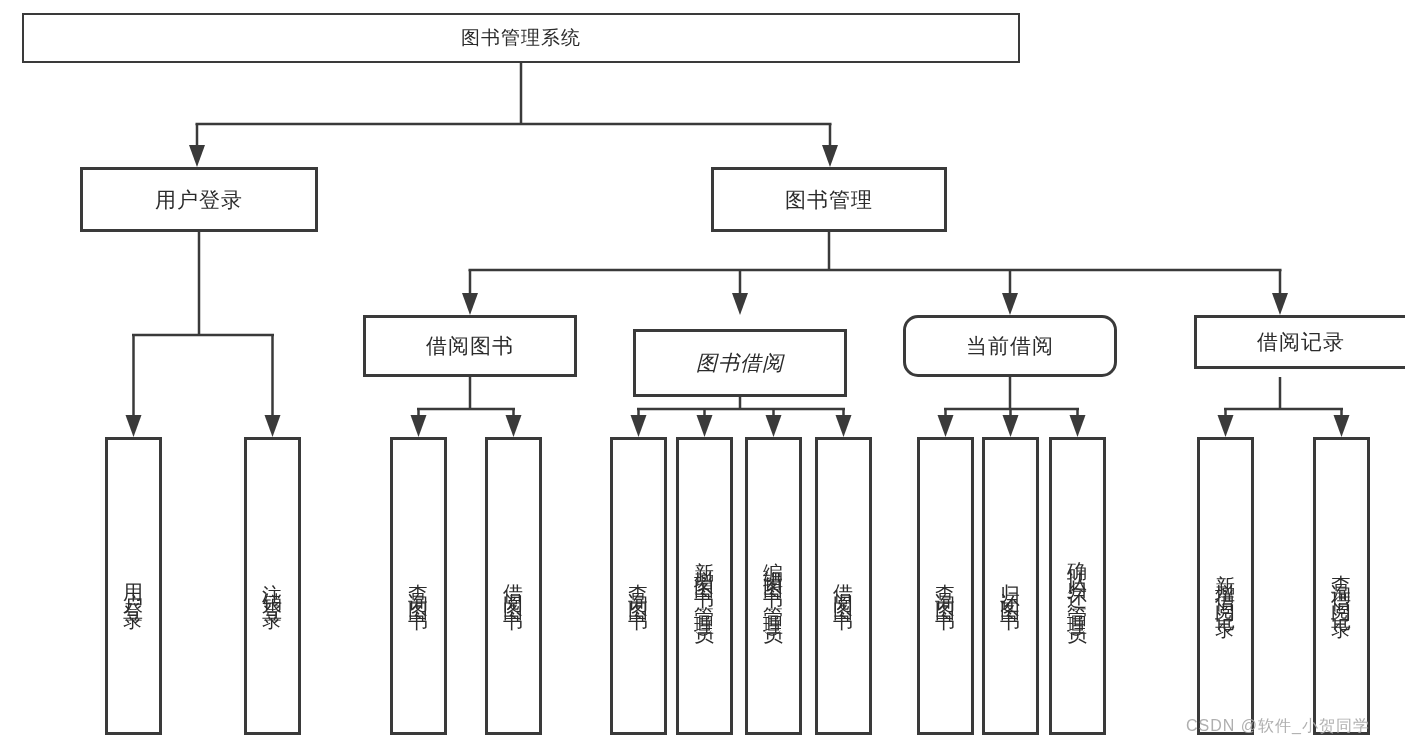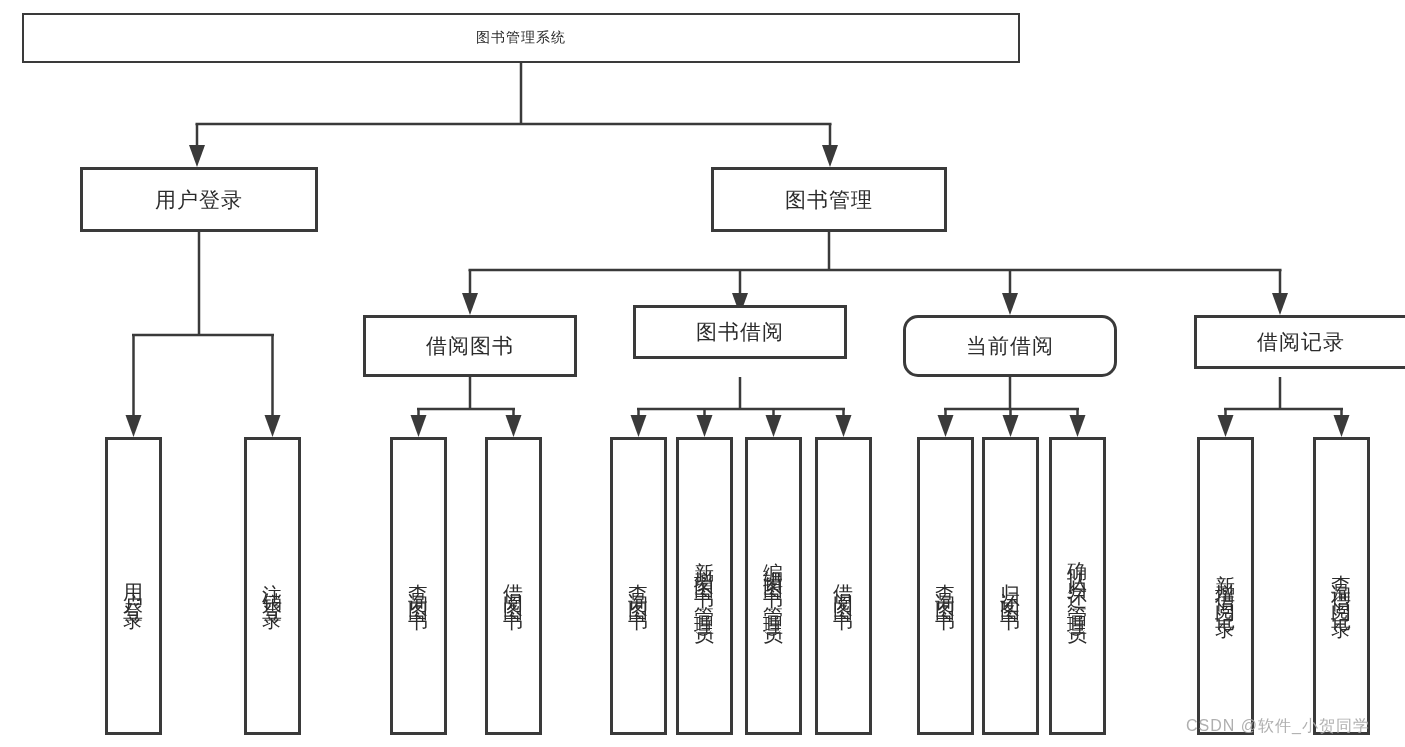--- a/index.html
+++ b/index.html
@@ -19,21 +19,21 @@
   svg.wires line{stroke:var(--line);stroke-width:2.5;}
   svg.wires polygon{fill:var(--line);}
 
   .hbox{
     position:absolute;box-sizing:border-box;
     border:3px solid var(--line);background:#fff;
     display:flex;align-items:center;justify-content:center;
     font-size:21px;color:var(--text);
     letter-spacing:1px;white-space:nowrap;
   }
-  .hbox.root{border-width:2px;font-size:14px;}
+  .hbox.root{border-width:2px;font-size:19px;}
 
   .leaf{
     position:absolute;box-sizing:border-box;
     top:437px;height:298px;width:57px;
     border:3px solid var(--line);background:#fff;
     display:flex;align-items:center;justify-content:center;
   }
   .leaf span{
     writing-mode:vertical-rl;
     text-orientation:mixed;
@@ -127,21 +127,21 @@
       <polygon points="1333.5,415 1349.5,415 1341.5,437"></polygon>
     </g>
   </svg>
 
   <div class="hbox root" style="left:22px;top:13px;width:998px;height:50px;">图书管理系统</div>
 
   <div class="hbox" style="left:80px;top:167px;width:238px;height:65px;">用户登录</div>
   <div class="hbox" style="left:711px;top:167px;width:236px;height:65px;">图书管理</div>
 
   <div class="hbox" style="left:363px;top:315px;width:214px;height:62px;">借阅图书</div>
-  <div class="hbox" style="left:633px;top:305px;width:214px;height:54px;">图书借阅</div>
+  <div class="hbox" style="left:633px;top:329px;width:214px;height:68px;font-style:italic;">图书借阅</div>
   <div class="hbox" style="left:903px;top:315px;width:214px;height:62px;border-radius:15px;">当前借阅</div>
   <div class="hbox" style="left:1173px;top:315px;width:214px;height:54px;margin-left:21px;">借阅记录</div>
 
   <div class="leaf" style="left:105px;">
     <span>用户登录</span>
   </div>
   <div class="leaf" style="left:244px;">
     <span>注销登录</span>
   </div>
 

